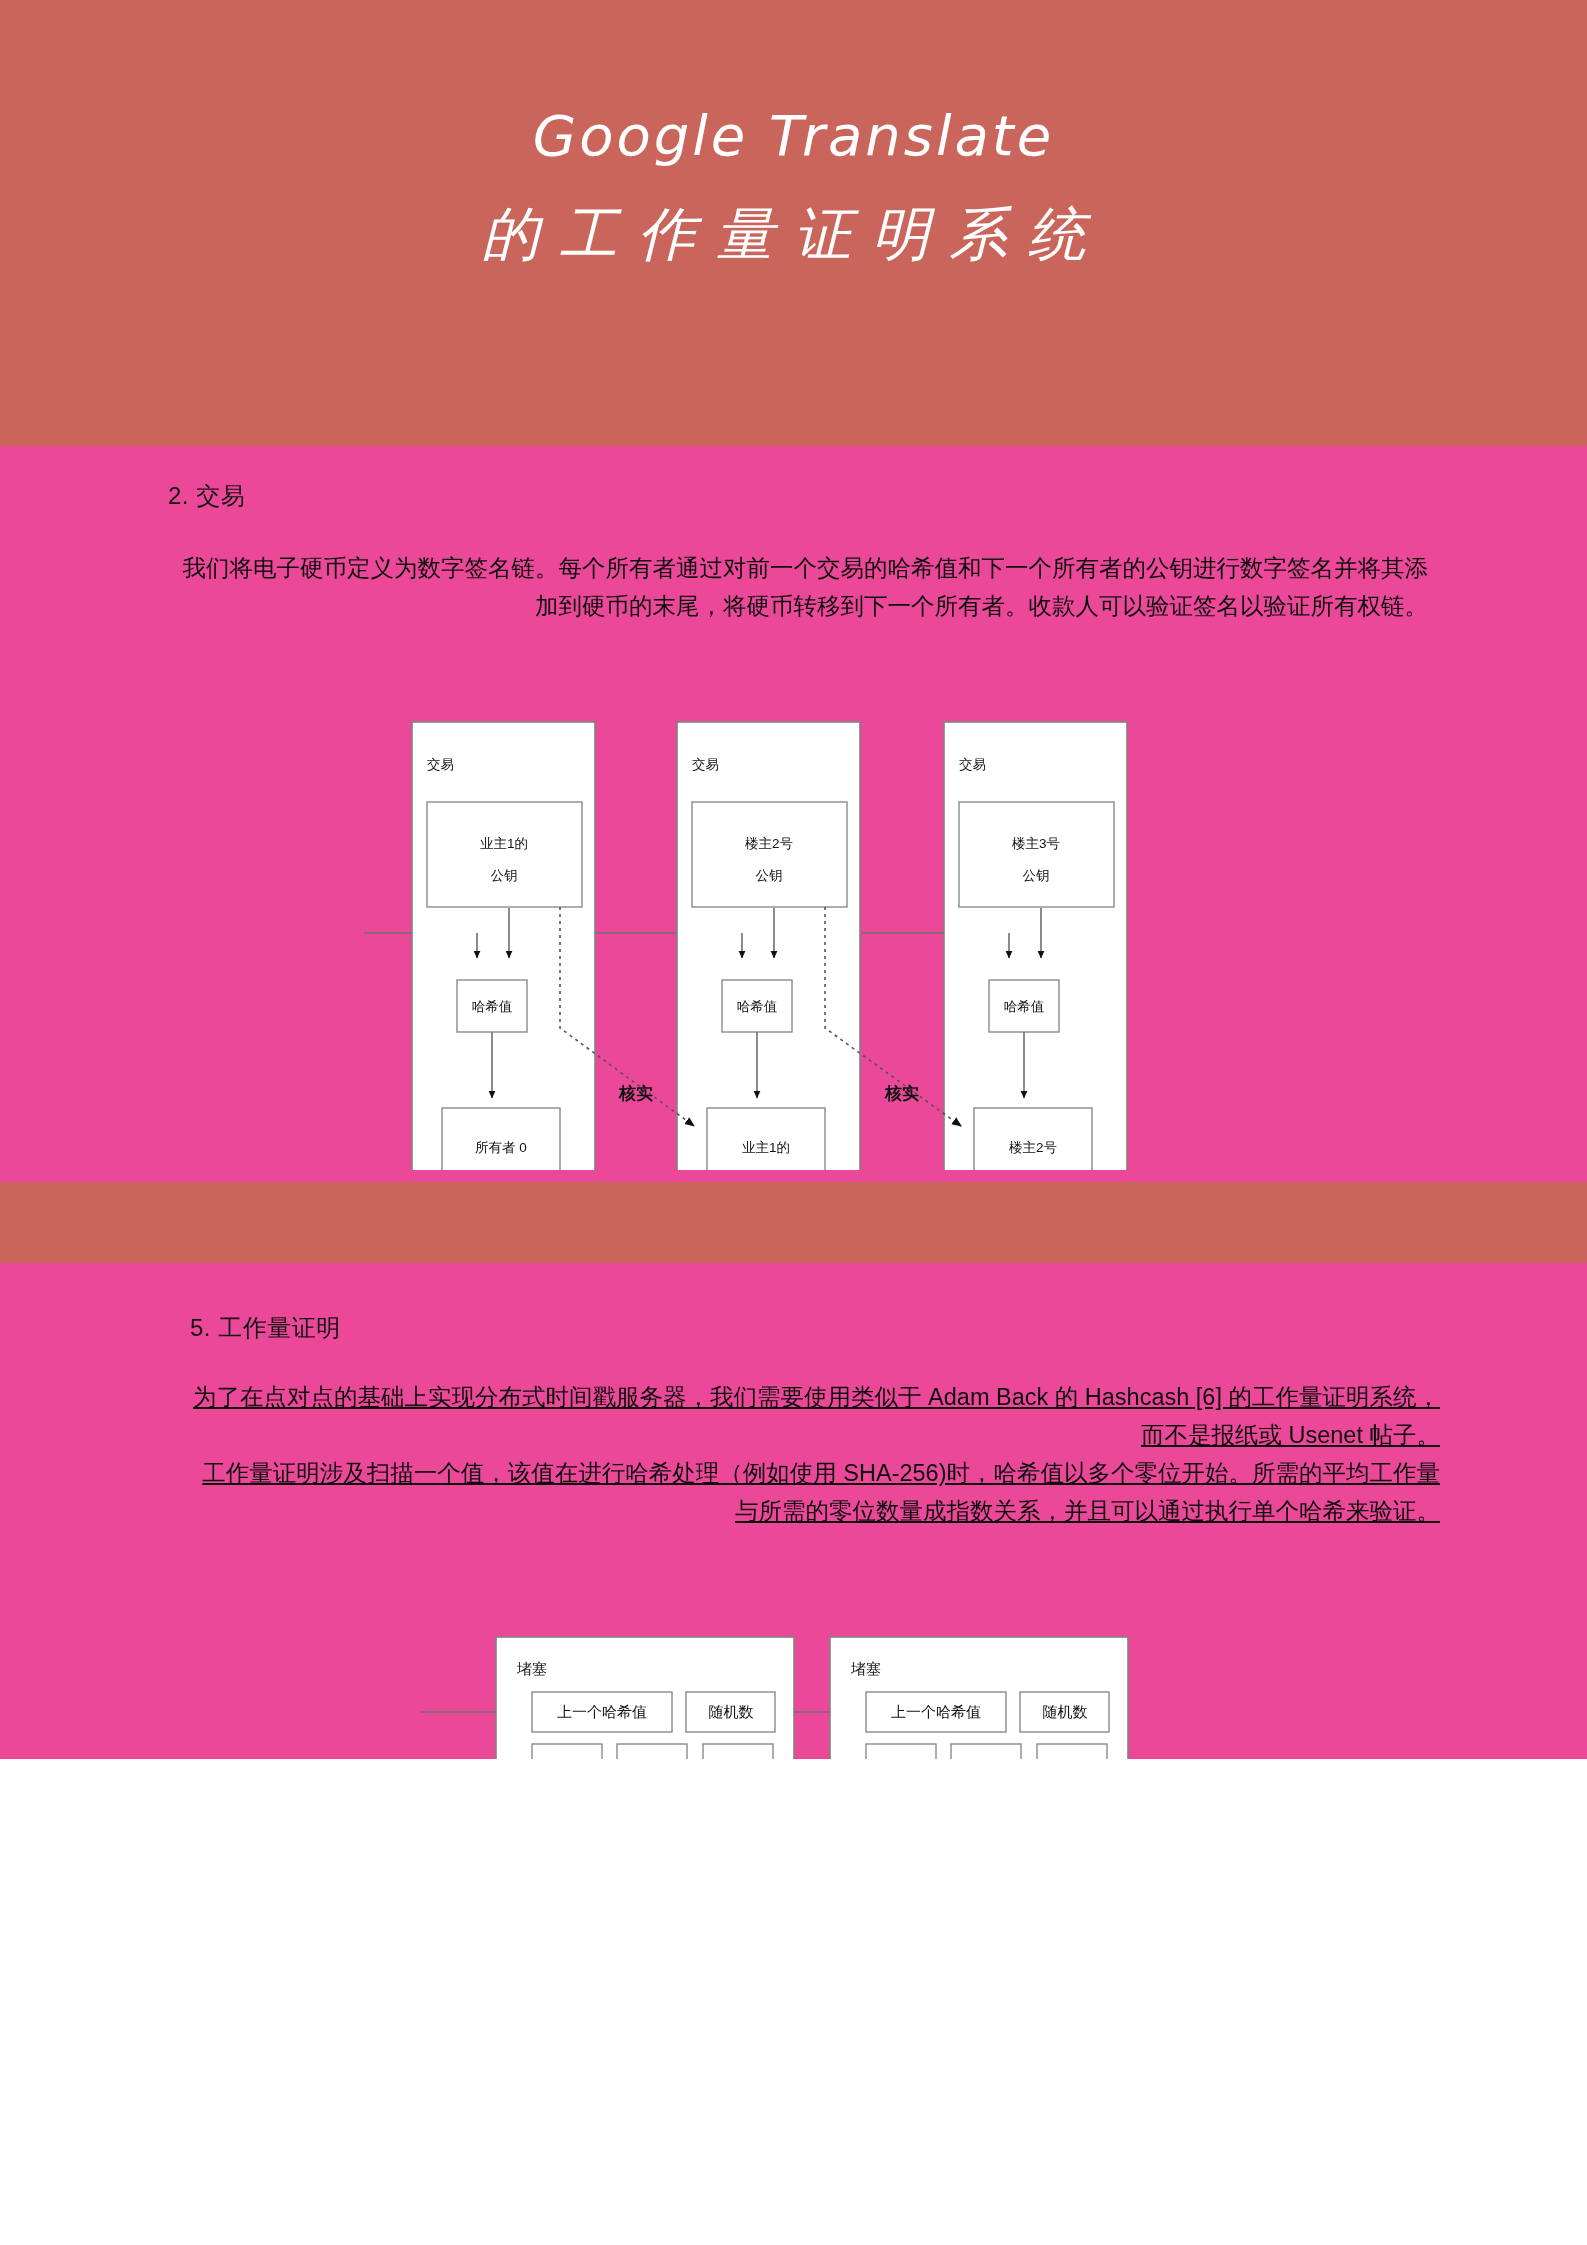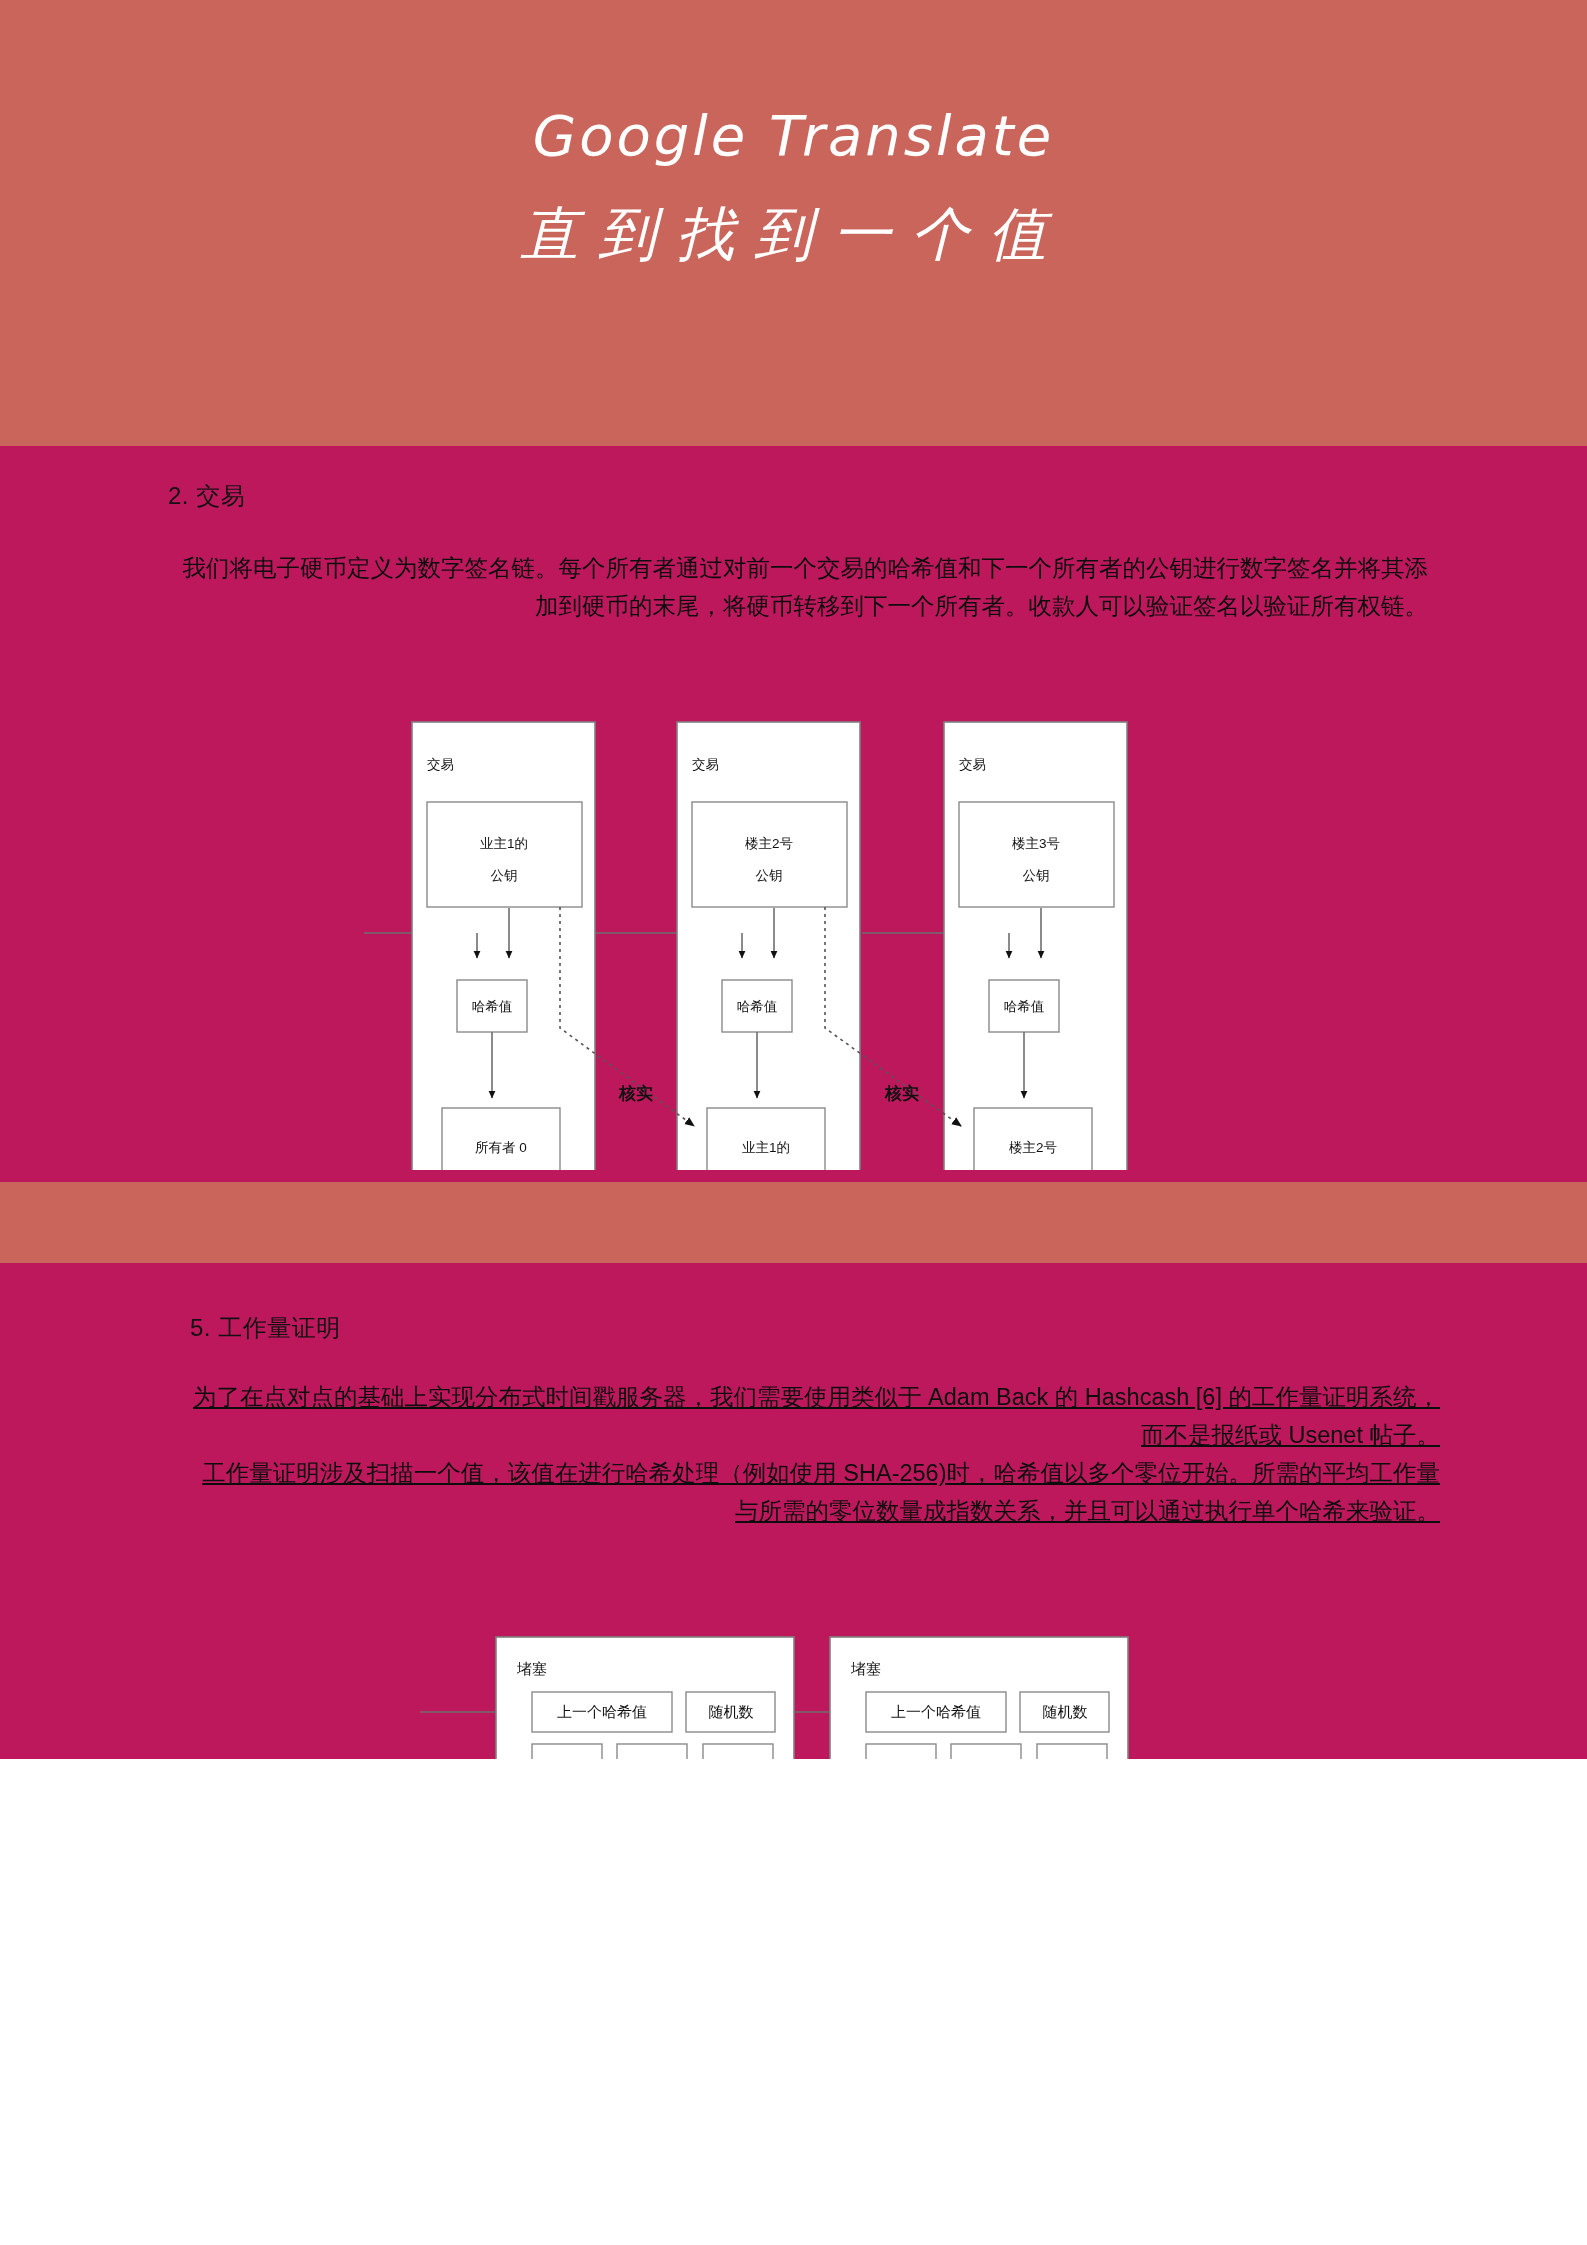--- a/index.html
+++ b/index.html
@@ -7,21 +7,21 @@
     width: 1587px;
     height: 2245px;
     background: #ffffff;
     font-family: "Liberation Sans", "DejaVu Sans", sans-serif;
   }
   .page {
     position: relative;
     width: 1587px;
     height: 1759px;
     overflow: hidden;
-    background: #be185d;
+    background: #ec4899;
   }
 
   
   .band {
     position: absolute;
     left: 0;
     width: 1587px;
     background: #c9655a;
   }
   #band-header { top: 0; height: 446px; }
@@ -152,21 +152,21 @@
     dominant-baseline: middle;
   }
 </style>
 </head>
 <body>
 
 <div class="page">
 
   <div class="band" id="band-header"></div>
   <div class="hdr-title" id="hdr-title-en">Google Translate</div>
-  <div class="hdr-title" id="hdr-title-zh">直到找到一个值</div>
+  <div class="hdr-title" id="hdr-title-zh">的工作量证明系统</div>
 
   <div class="sec-heading" id="sec2-heading">2. 交易</div>
   <div class="body-para" id="sec2-para">我们将电子硬币定义为数字签名链。每个所有者通过对前一个交易的哈希值和下一个所有者的公钥进行数字签名并将其添加到硬币的末尾，将硬币转移到下一个所有者。收款人可以验证签名以验证所有权链。</div>
 
   <div id="diagram-transactions">
     <svg width="830" height="480" viewBox="0 0 830 480" xmlns="http://www.w3.org/2000/svg">
       <defs>
         <marker id="ah" markerWidth="9" markerHeight="9" refX="7.5" refY="4.2" orient="auto" markerUnits="userSpaceOnUse">
           <path d="M0,0.6 L8,4.2 L0,7.8 z" class="dg-arrow"></path>
         </marker>

